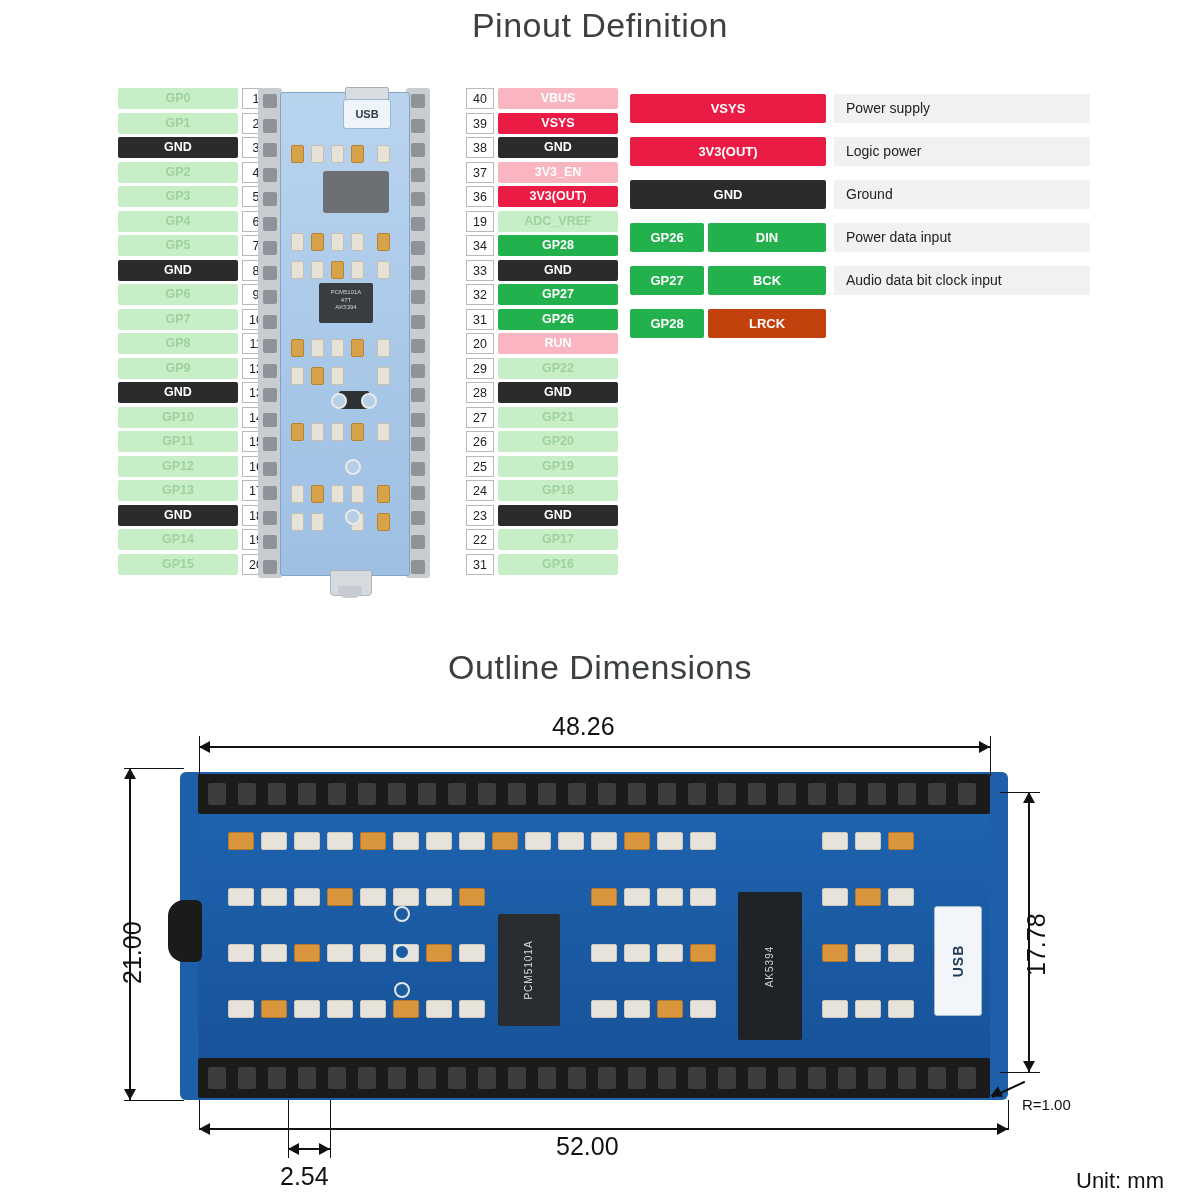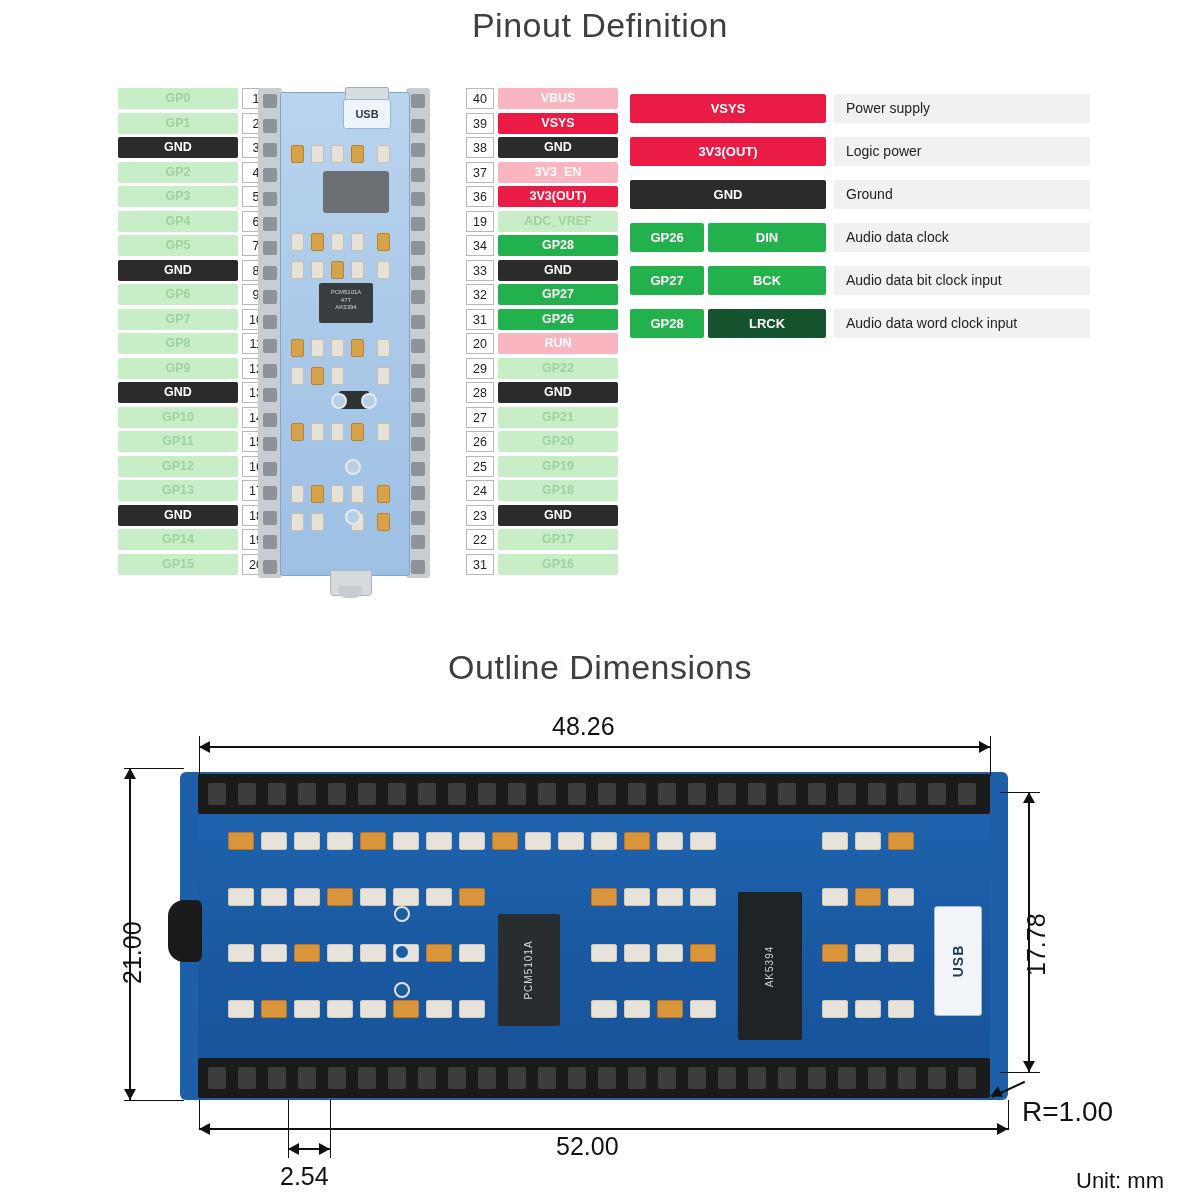--- a/index.html
+++ b/index.html
@@ -156,21 +156,21 @@
   .arrow{position:absolute;width:0;height:0;}
   .ar-left{border-top:6px solid transparent;border-bottom:6px solid transparent;border-right:11px solid #111;}
   .ar-right{border-top:6px solid transparent;border-bottom:6px solid transparent;border-left:11px solid #111;}
   .ar-up{border-left:6px solid transparent;border-right:6px solid transparent;border-bottom:11px solid #111;}
   .ar-down{border-left:6px solid transparent;border-right:6px solid transparent;border-top:11px solid #111;}
   .dim-text{position:absolute;font-size:25px;color:#111;font-family:"Liberation Sans",sans-serif;}
   .dim-text.vert{transform:rotate(-90deg);transform-origin:left top;}
   .ext-line{position:absolute;background:#111;width:1px;}
   .ext-line-h{position:absolute;background:#111;height:1px;}
   #unit-text{position:absolute;right:36px;bottom:6px;font-size:22px;color:#111;}
-  #radius-text{position:absolute;left:1022px;top:382px;font-size:28px;color:#111;}
+  #radius-text{position:absolute;left:1022px;top:382px;font-size:15px;color:#111;}
 </style>
 </head>
 <body>
 
 <div id="title-pinout" class="title">Pinout Definition</div>
 
 <div id="pinout-section">
 
   <div class="pin-col" id="left-col">
       <div class="pin-row">
@@ -444,31 +444,30 @@
         <div class="leg-chip wide" style="background: rgb(234, 27, 69);">3V3(OUT)</div>
         <div class="leg-desc" style="margin-left: 8px;">Logic power</div>
       </div>
       <div class="leg-row">
         <div class="leg-chip wide" style="background: rgb(43, 43, 43);">GND</div>
         <div class="leg-desc" style="margin-left: 8px;">Ground</div>
       </div>
       <div class="leg-row">
         <div class="leg-chip half" style="background: rgb(34, 177, 76);">GP26</div>
         <div class="leg-chip half2" style="background: rgb(34, 177, 76);">DIN</div>
-        <div class="leg-desc" style="margin-left: 8px;">Audio data clock</div>
+        <div class="leg-desc" style="margin-left: 8px;">Power data input</div>
       </div>
       <div class="leg-row">
         <div class="leg-chip half" style="background: rgb(34, 177, 76);">GP27</div>
         <div class="leg-chip half2" style="background: rgb(34, 177, 76);">BCK</div>
         <div class="leg-desc" style="margin-left: 8px;">Audio data bit clock input</div>
       </div>
       <div class="leg-row">
         <div class="leg-chip half" style="background: rgb(34, 177, 76);">GP28</div>
-        <div class="leg-chip half2" style="background: #14532d;">LRCK</div>
-        <div class="leg-desc" style="margin-left: 8px;">Audio data word clock input</div>
+        <div class="leg-chip half2" style="background: #c2410c;">LRCK</div>
       </div>
     </div>
 </div>
 
 <div id="title-outline" class="title">Outline Dimensions</div>
 
 <div id="outline-section">
 
   <div id="board2">
     <div class="hdr2" id="hdr2-top">

